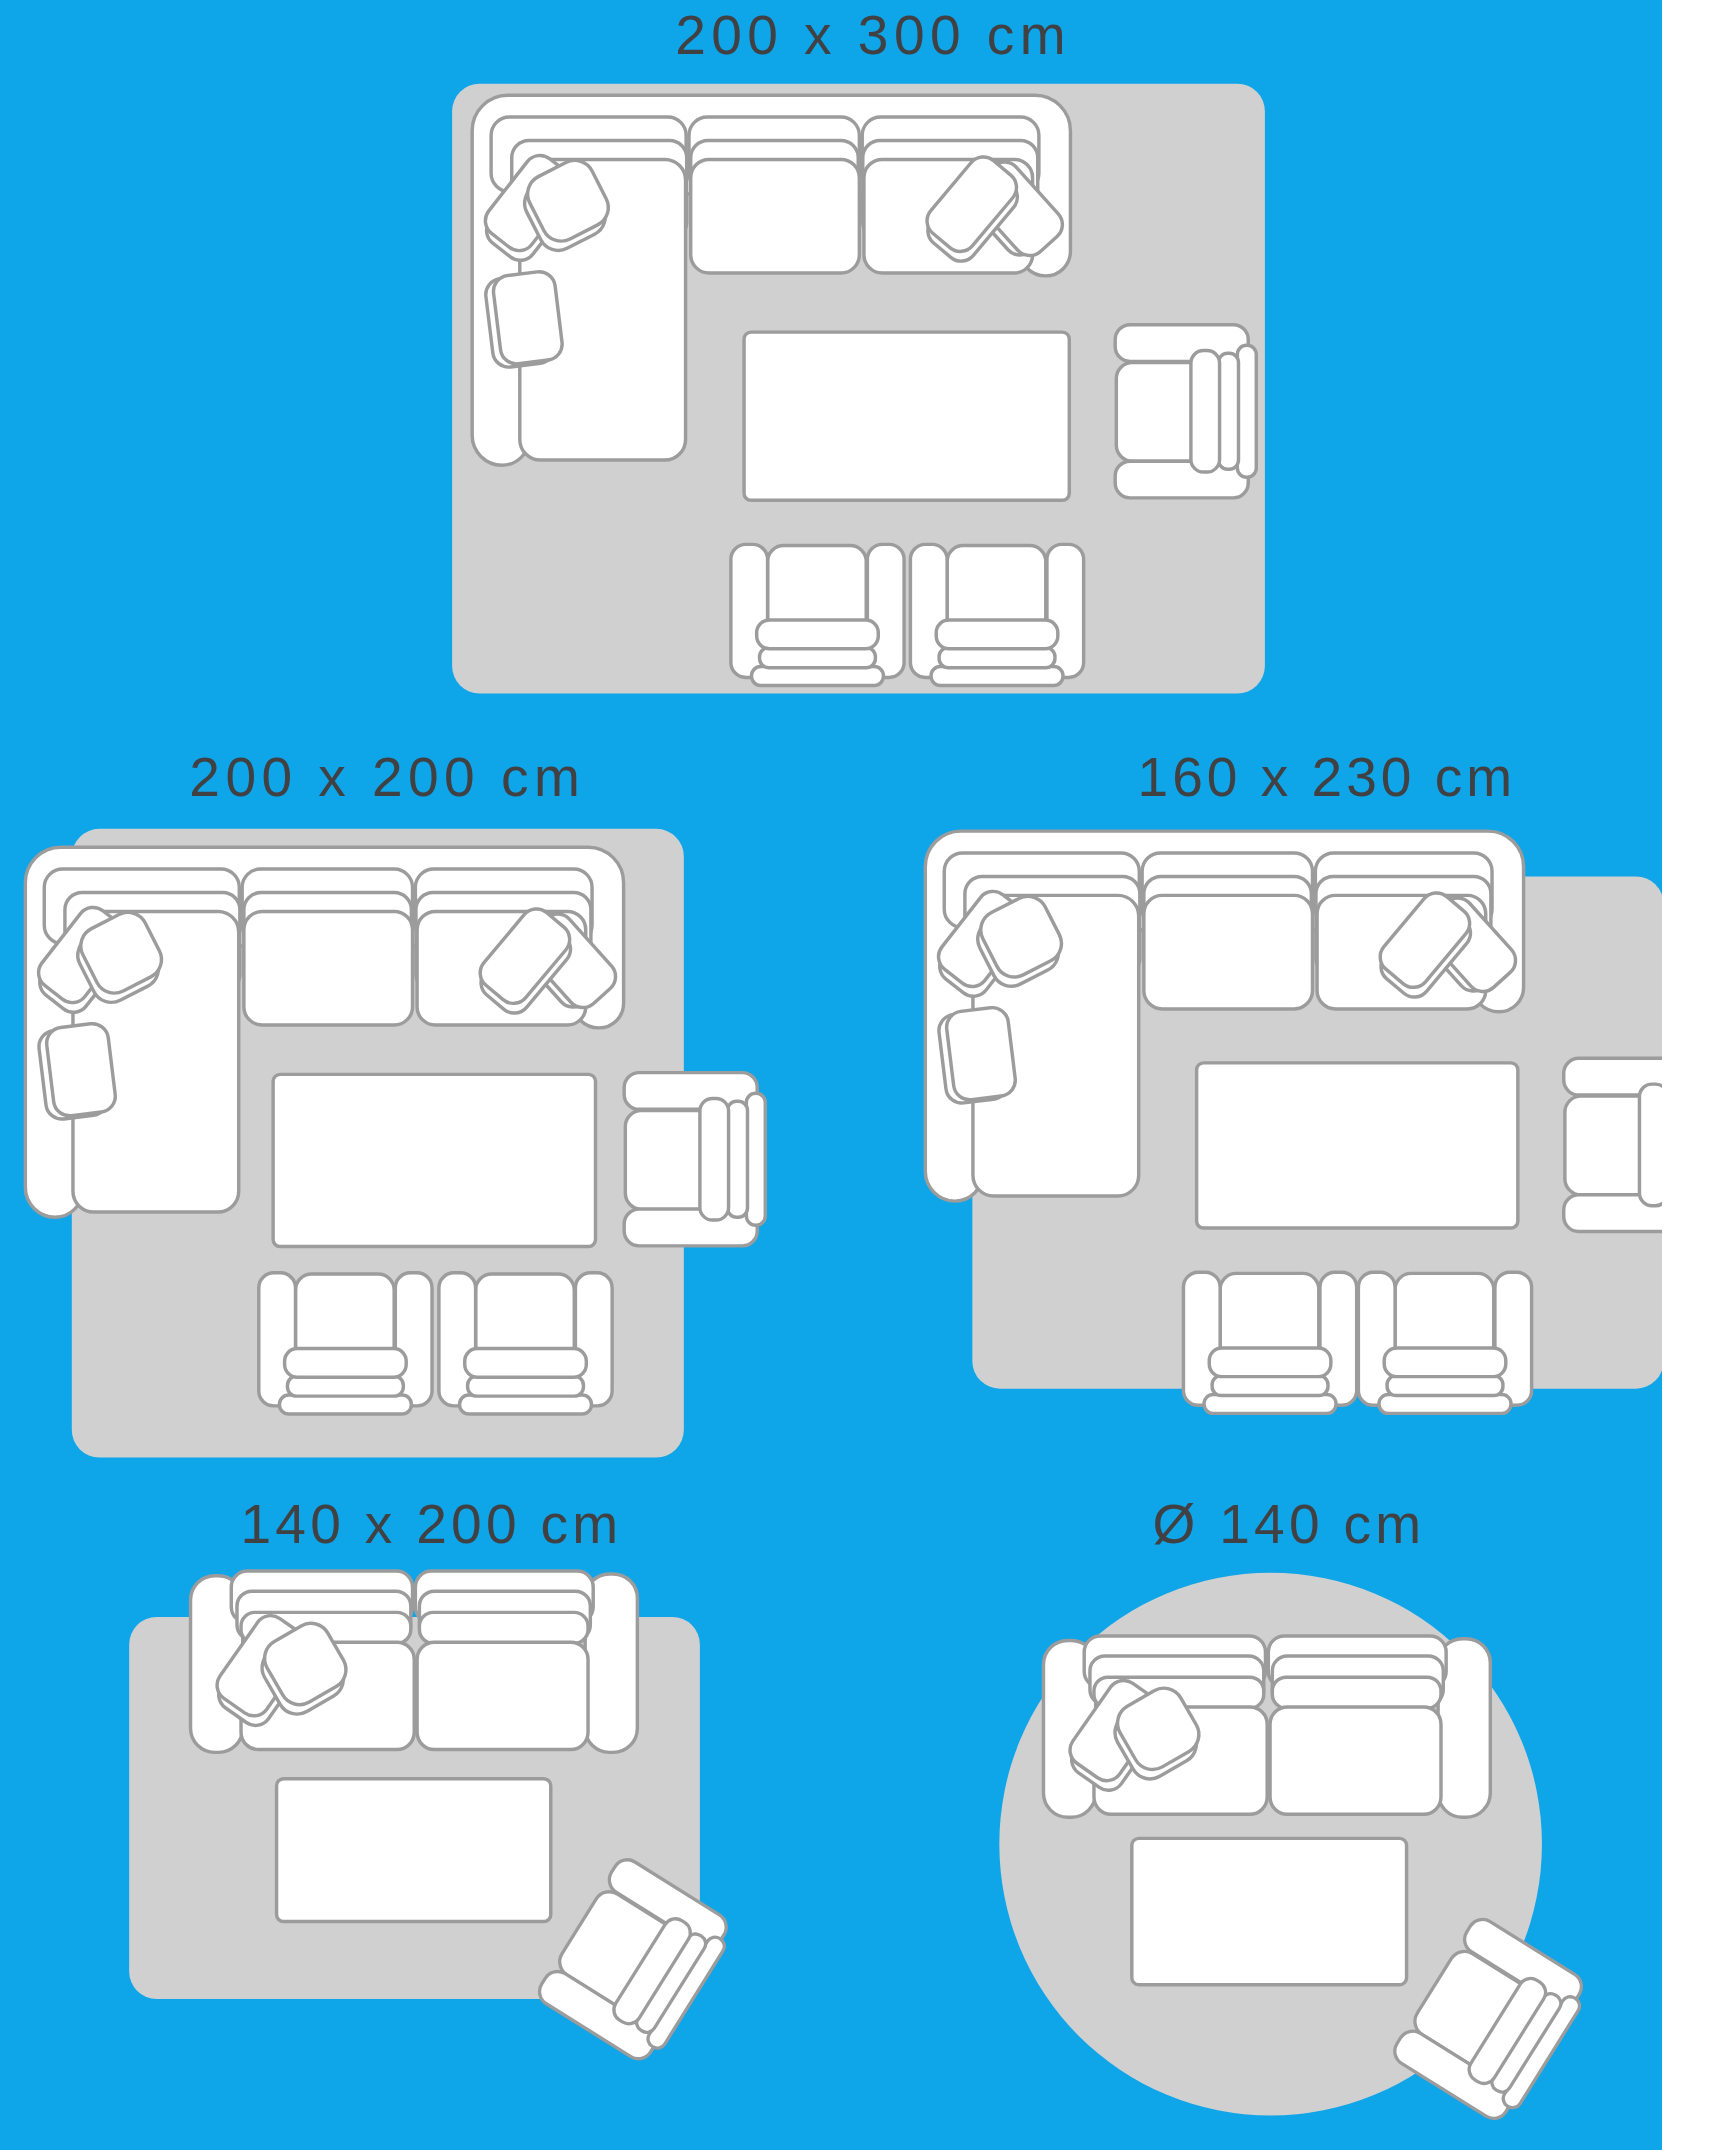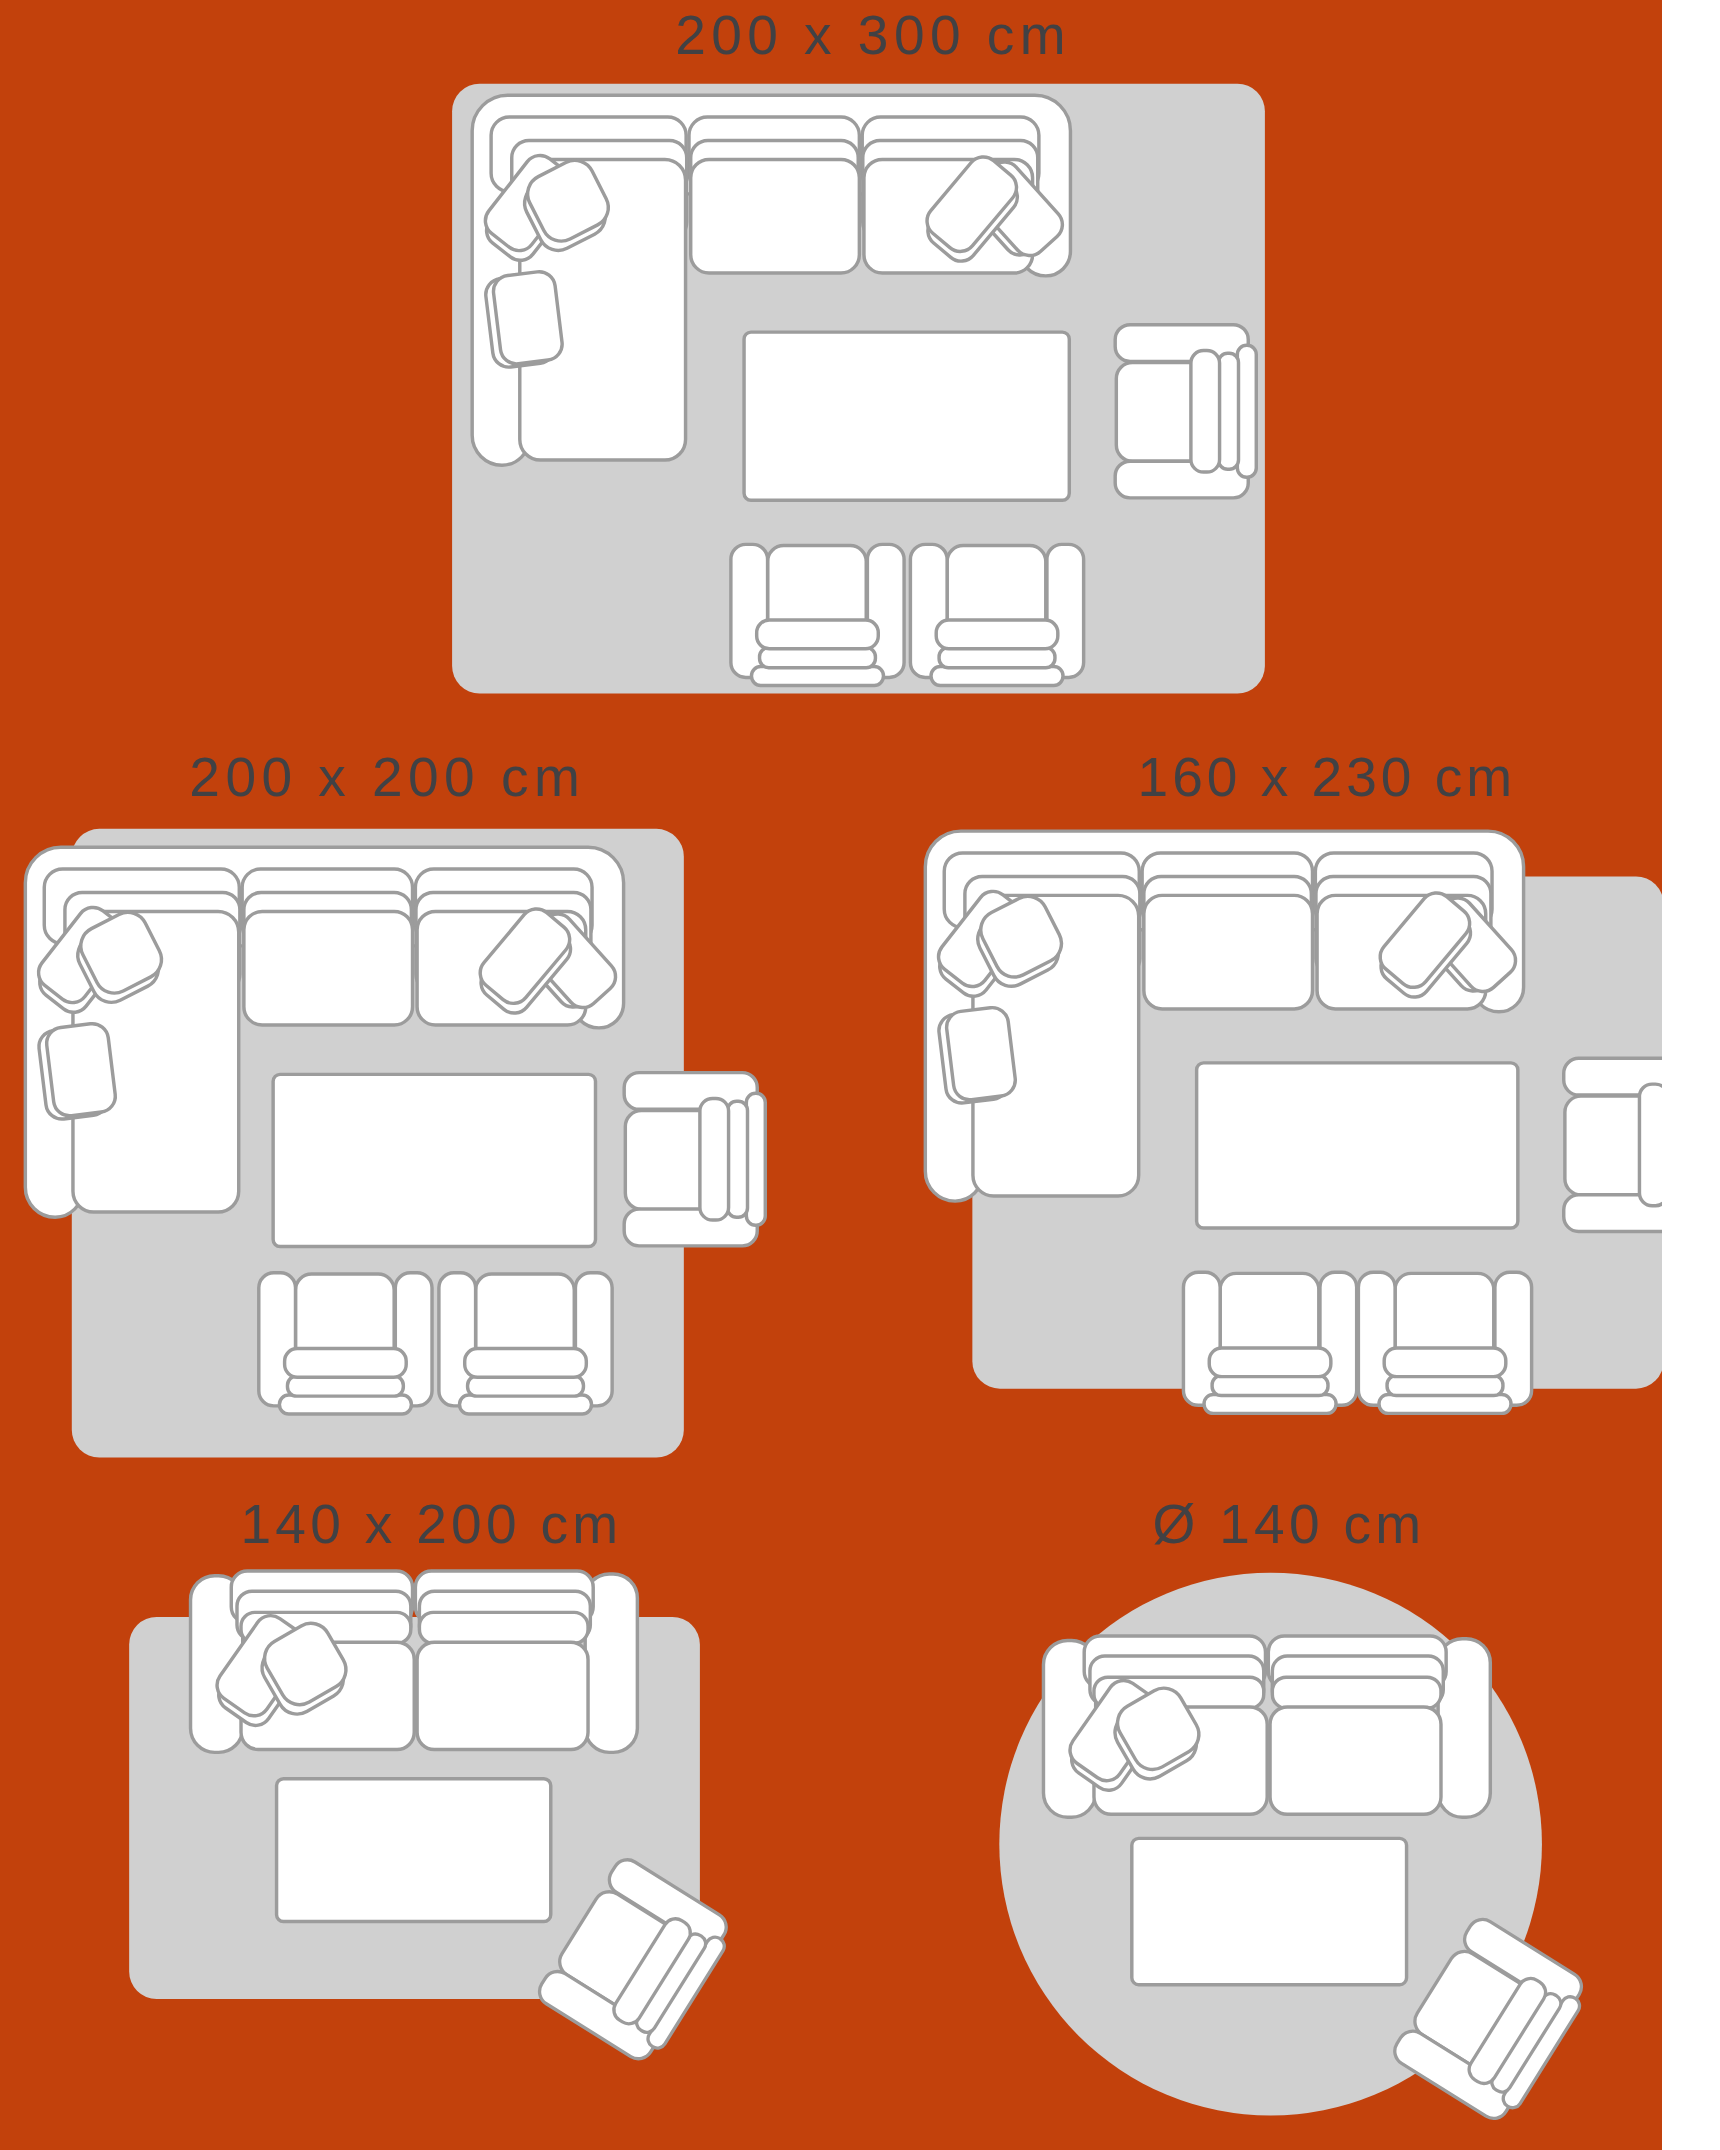--- a/index.html
+++ b/index.html
@@ -1,16 +1,16 @@
 <!DOCTYPE html>
 <html style="font-size:9.2px"><head>
 <meta charset="utf-8">
 <style>
 html,body{margin:0;padding:0;background:#ffffff;}
-#page{position:relative;width:1662px;height:2151px;background:#c2410c;overflow:hidden;}
+#page{position:relative;width:1662px;height:2151px;background:#0ea5e9;overflow:hidden;}
 text{font-family:"Liberation Sans",sans-serif;fill:#414144;font-size:96px;}
 .t1{letter-spacing:9.5px;}.t3{letter-spacing:7px;}.t4{letter-spacing:7.5px;}
 .s{fill:#ffffff;stroke:#9c9c9c;stroke-width:6px;}
 .r{fill:#d0d0d0;}
 </style>
 </head>
 <body>
 <div id="page">
 <svg width="1721" height="2151" viewBox="0 0 3000 3750">
 <defs>

